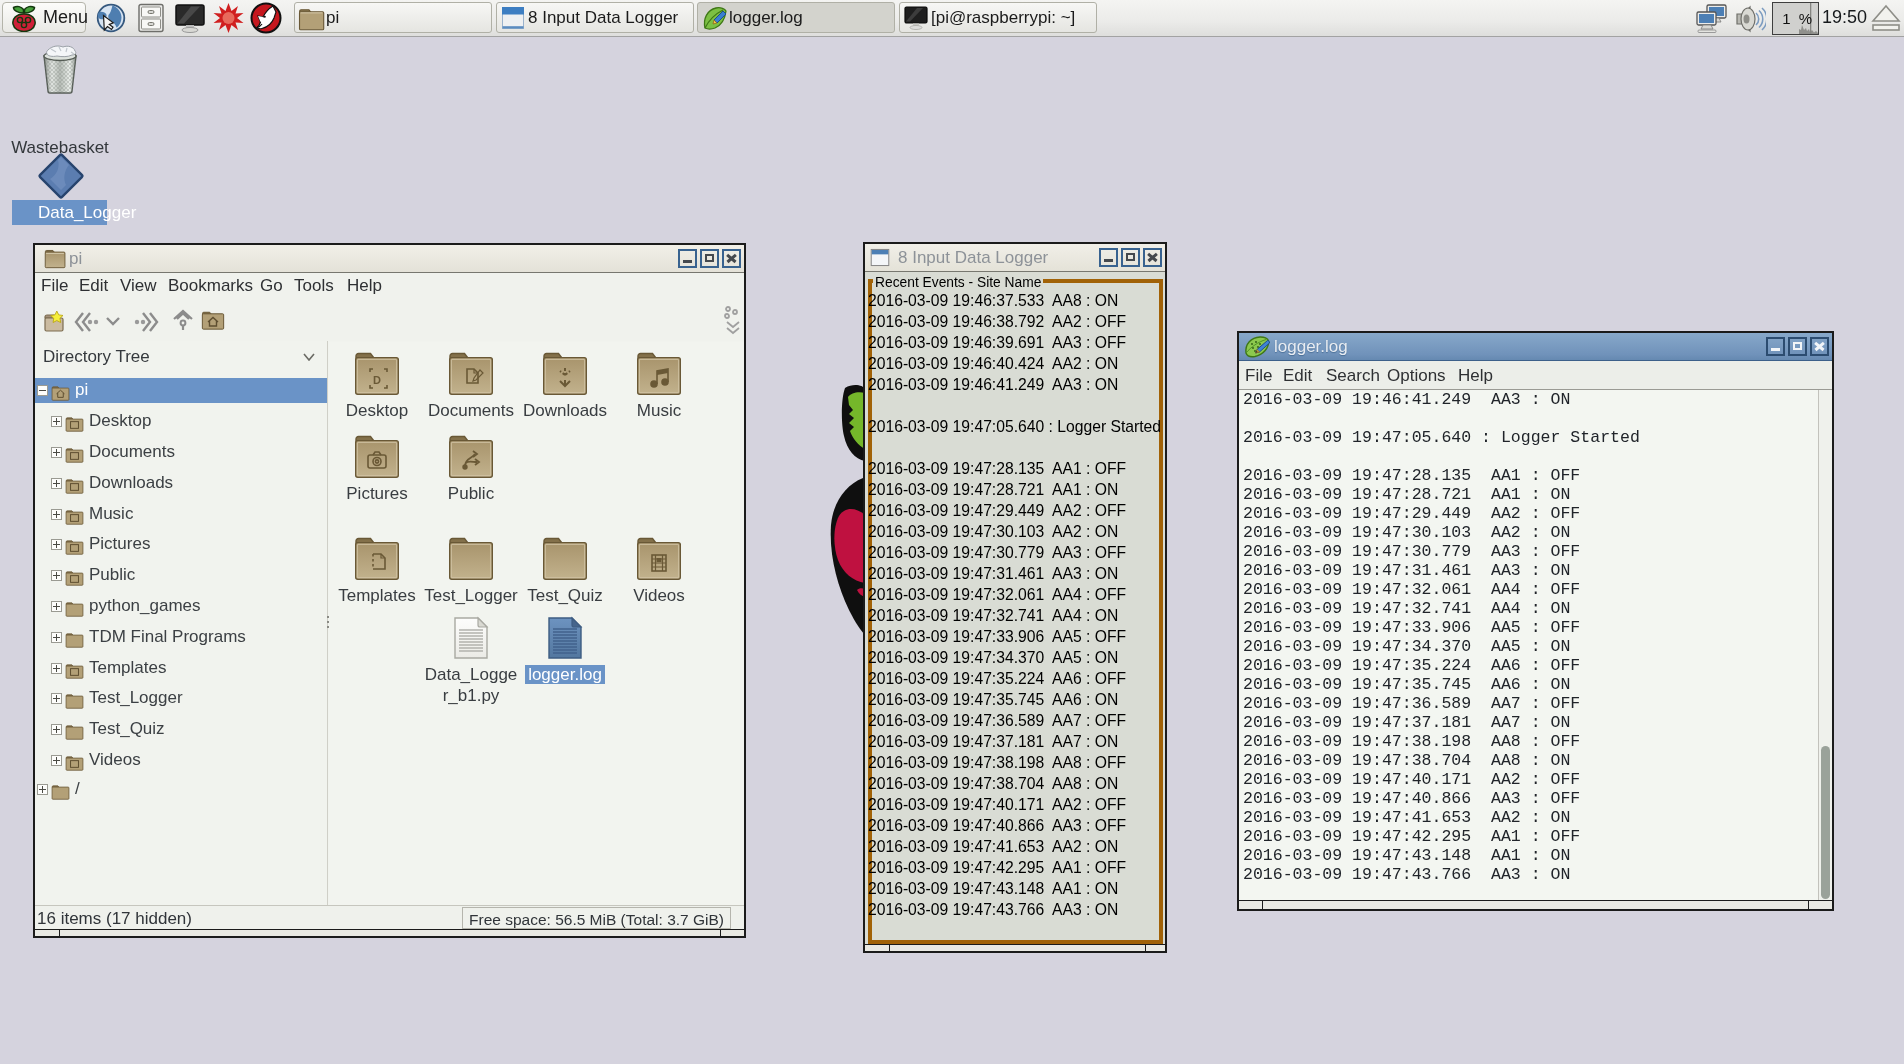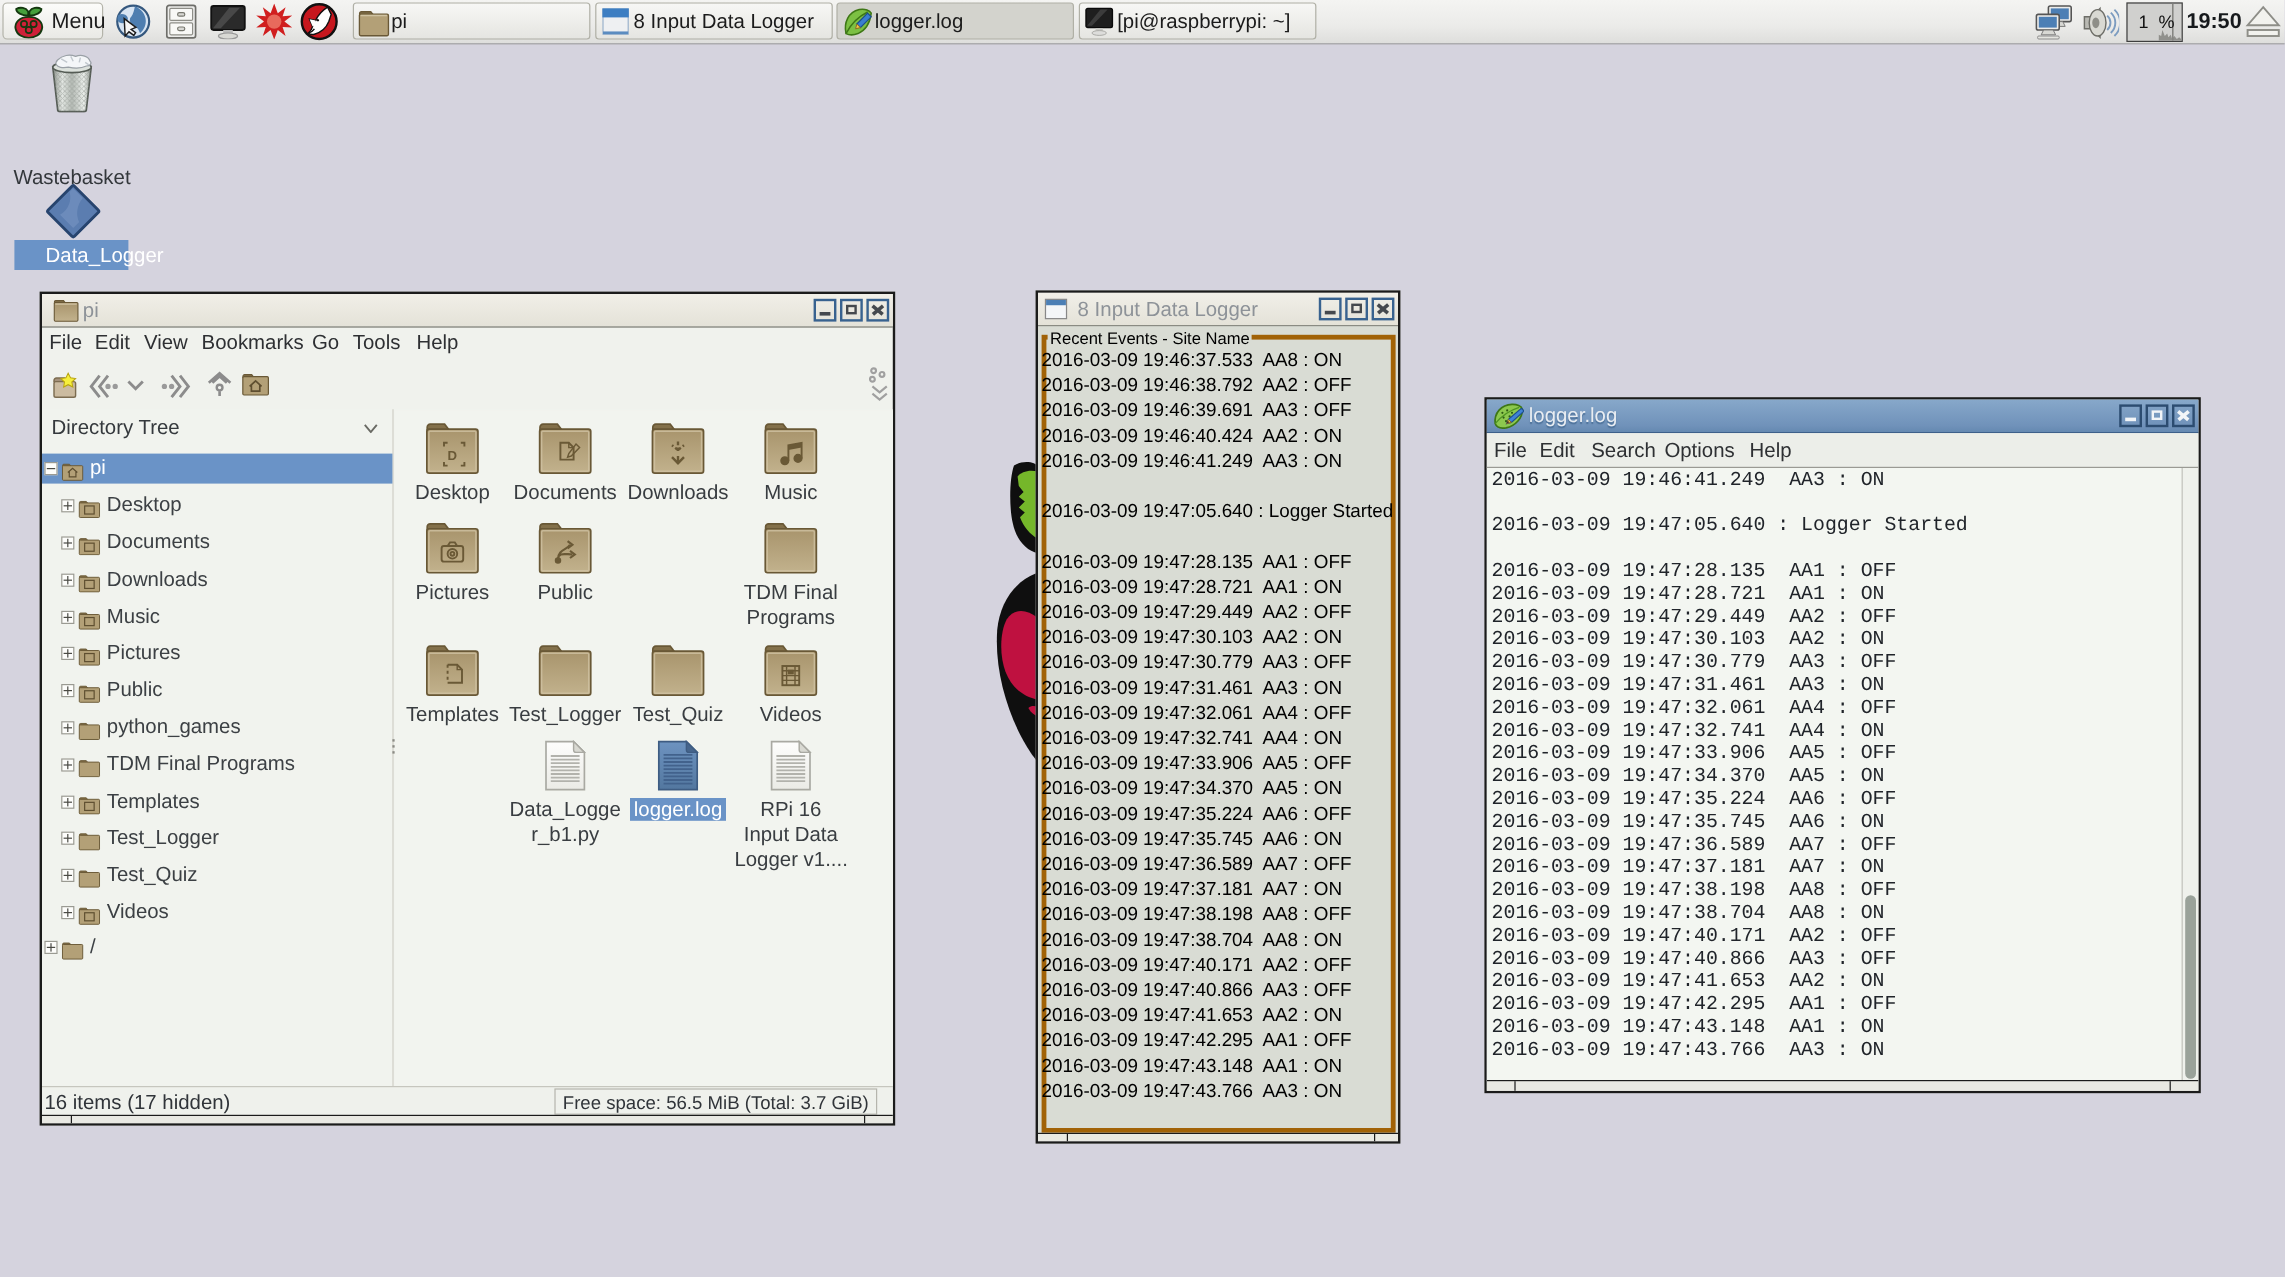--- a/index.html
+++ b/index.html
@@ -13,21 +13,21 @@
 #menubtn{left:2px;top:2px;width:84px;height:31px;border:1px solid #b4b4aa;border-radius:4px;
  background:linear-gradient(180deg,#fcfcfa,#e9e9e5);box-sizing:border-box;}
 #menubtn span{position:absolute;left:40px;top:4px;font-size:18px;color:#1c1c1c;}
 .wbtn{top:2px;height:31px;width:198px;border:1px solid #b0b0a6;border-radius:3px;
  background:linear-gradient(180deg,#f7f7f5,#e5e5e1);box-sizing:border-box;}
 .wbtn.active{background:#d3d3cd;}
 .wbtn .lbl{position:absolute;left:31px;top:5px;font-size:17px;color:#1b1b1b;white-space:nowrap;}
 .wbtn svg{position:absolute;left:3px;top:2px;}
 #cpu{left:1772px;top:2px;width:45px;height:31px;background:#d0d0ce;border:1px solid #3e3e3e;}
 #cpu .pct{position:absolute;right:4px;top:7px;font-size:15px;color:#111;letter-spacing:2px;}
-#clock{left:1822px;top:7px;font-size:18px;color:#16191c;font-weight:bold;}
+#clock{left:1822px;top:7px;font-size:18px;color:#16191c;}
 
 .win{position:absolute;border:2px solid #1b1b1b;background:#f0f2ed;}
 .titlebar{position:absolute;left:0;top:0;right:0;height:27px;
  background:linear-gradient(180deg,#f1efe8,#e4e2d8);border-bottom:1px solid #77776f;}
 .titlebar.active{background:linear-gradient(180deg,#87a8ca 0%,#7092ba 80%,#6589b1 100%);
  border-bottom:1px solid #3d608a;}
 .title{position:absolute;top:4px;font-size:17px;color:#8d9298;white-space:nowrap;}
 .titlebar.active .title{color:#e9edf2;text-shadow:0 1px 1px #4a6e96;}
 .tbtns{position:absolute;top:4px;right:3px;display:flex;gap:3px;}
 .tbtn{width:15px;height:15px;border:2px solid #38628f;position:relative;}
@@ -600,32 +600,20 @@
                 <g stroke="#6a5936" fill="none" stroke-width="1.8">
                   <path d="M18 28 C18 20 26 20 28 16 M18 28 C18 22 24 24 30 24"></path>
                   <path d="M26 13 l4 3 -4 3 M28 21 l4 3 -4 3"></path>
                   <circle cx="18" cy="29" r="1.8" fill="#6a5936"></circle>
                 </g>
               </g>
             </svg>
           </div>
           <div class="lb">Public</div>
         </div>
-<div class="fitem" style="left:283px;top:91px">
-          <div class="ich">
-            <svg width="48" height="44" viewBox="0 0 48 44">
-<path d="M3 4 a2.5 2.5 0 0 1 2.5 -2.5 h12 l3.5 4.5 h-18 z" fill="#83704a" stroke="#695836" stroke-width="1.4"></path>
-<rect x="2.7" y="5.6" width="42.6" height="36.7" rx="2" fill="url(#fg)" stroke="#695836" stroke-width="1.4"></rect>
-<rect x="4.4" y="7.3" width="39.2" height="33.4" rx="1" fill="none" stroke="#cfc2a2" stroke-width="1.2" opacity="0.8"></rect>
-<g transform="translate(0,3)"></g>
-            </svg>
-          </div>
-          <div class="lb">TDM Final</div>
-          <div class="lb">Programs</div>
-        </div>
 <div class="fitem" style="left:1px;top:193px">
           <div class="ich">
             <svg width="48" height="44" viewBox="0 0 48 44">
 <path d="M3 4 a2.5 2.5 0 0 1 2.5 -2.5 h12 l3.5 4.5 h-18 z" fill="#83704a" stroke="#695836" stroke-width="1.4"></path>
 <rect x="2.7" y="5.6" width="42.6" height="36.7" rx="2" fill="url(#fg)" stroke="#695836" stroke-width="1.4"></rect>
 <rect x="4.4" y="7.3" width="39.2" height="33.4" rx="1" fill="none" stroke="#cfc2a2" stroke-width="1.2" opacity="0.8"></rect>
 <g transform="translate(0,3)">
                 <g stroke="#6a5936" fill="none" stroke-width="1.6">
                   <path d="M20 14 h8 l4 4 v11 h-12"></path>
                   <path d="M28 14 v4 h4" stroke-width="1.2"></path>
@@ -708,41 +696,20 @@
                 <path d="M6 22 h24"></path>
                 <path d="M6 25 h24"></path>
                 <path d="M6 28 h24"></path>
                 <path d="M6 31 h24"></path>
                 <path d="M6 34 h24"></path>
                 <path d="M6 37 h24"></path>
               </g>
             </svg>
           </div>
           <div class="lb"><span class="selbg">logger.log</span></div>
-        </div>
-<div class="fitem" style="left:283px;top:272px">
-          <div class="ich">
-            <svg width="36" height="44" viewBox="0 0 36 44">
-<path d="M2 2 h23 l9 9 v31 h-32 z" fill="url(#pg)" stroke="#a9a9a2" stroke-width="1.4"></path>
-<path d="M25 2 l9 9 h-7 a2 2 0 0 1 -2 -2 z" fill="#d9d9d2" stroke="#a9a9a2" stroke-width="1.2"></path>
-<g stroke="#b2b2ac" stroke-width="1.5">
-                <path d="M6 14 h24"></path>
-                <path d="M6 17 h24"></path>
-                <path d="M6 20 h24"></path>
-                <path d="M6 23 h24"></path>
-                <path d="M6 26 h24"></path>
-                <path d="M6 29 h24"></path>
-                <path d="M6 32 h24"></path>
-                <path d="M6 35 h24"></path>
-              </g>
-            </svg>
-          </div>
-          <div class="lb">RPi 16</div>
-          <div class="lb">Input Data</div>
-          <div class="lb">Logger v1....</div>
         </div>
     </div>
   </div>
   <div class="statusbar">
     <span class="l">16 items (17 hidden)</span>
     <div class="fsbox">
         <span>Free space: 56.5 MiB (Total: 3.7 GiB)</span>
       </div>
   </div>
   <div class="botstrip">

